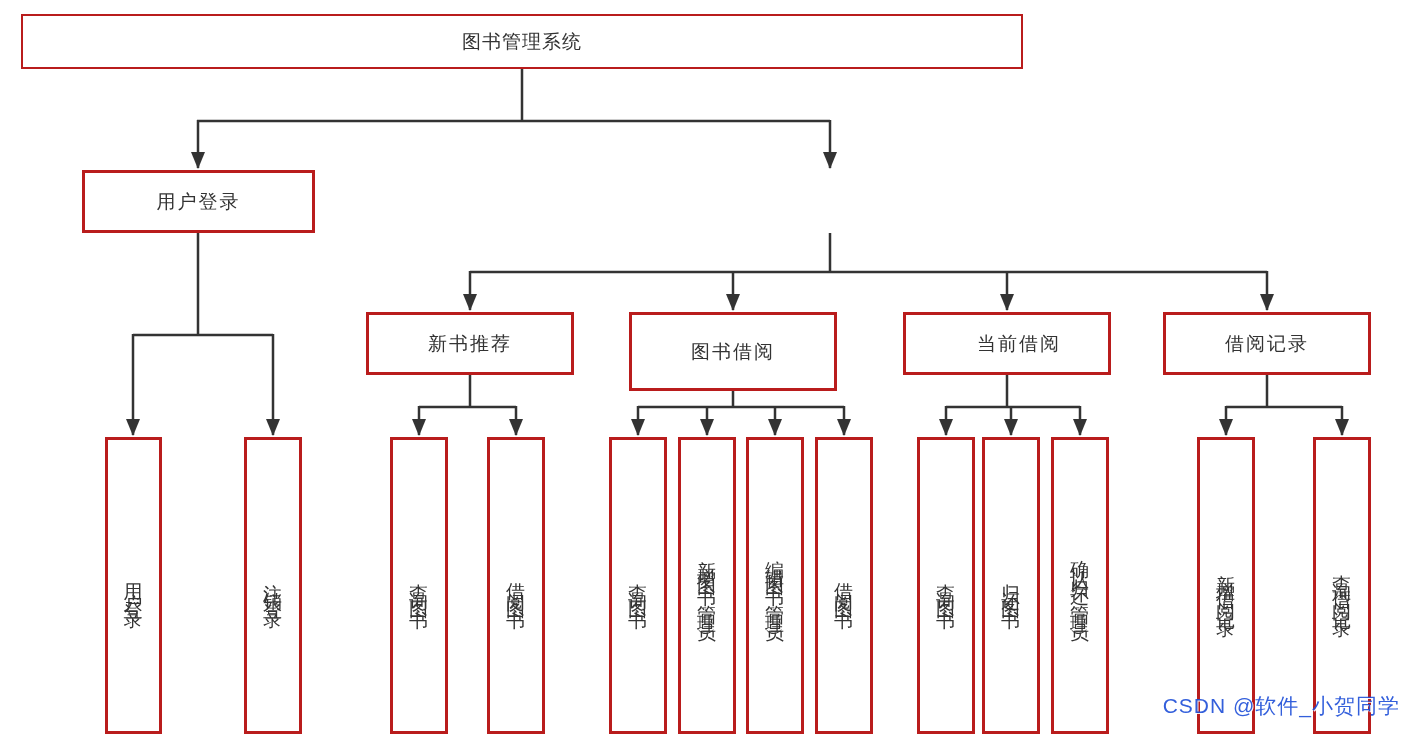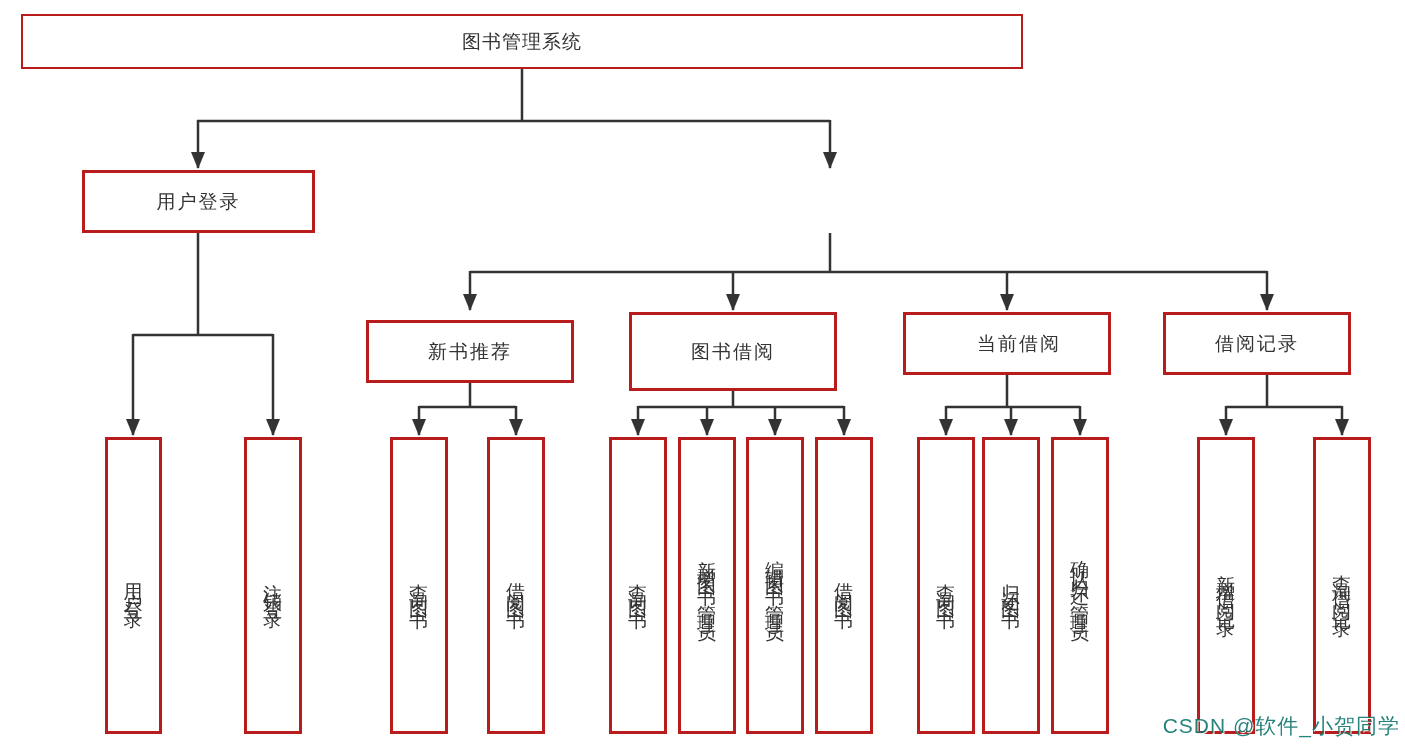--- a/index.html
+++ b/index.html
@@ -41,24 +41,24 @@
   .vnode {
     writing-mode: vertical-rl;
     text-orientation: mixed;
     letter-spacing: 9px;
     line-height: 1;
     font-size: 19px;
   }
   #watermark {
     position: absolute;
     right: 5px;
-    top: 712px;
+    top: 692px;
     z-index: 5;
     font-size: 21px;
-    color: #0f766e;
+    color: #1d4ed8;
     letter-spacing: 1px;
     text-shadow: 1px 1px 0 #ffffff;
     opacity: 0.9;
     white-space: nowrap;
   }
 </style>
 </head>
 <body>
 
 <div id="stage">
@@ -103,24 +103,24 @@
       <path d="M1267,375 V407 M1226,407 H1342"></path>
       <line x1="1226" y1="406" x2="1226" y2="435" marker-end="url(#ah)"></line>
       <line x1="1342" y1="406" x2="1342" y2="435" marker-end="url(#ah)"></line>
     </g>
   </svg>
 
   <div class="node root" style="left:21px; top:14px; width:1002px; height:55px;">图书管理系统</div>
 
   <div class="node" style="left:82px; top:170px; width:233px; height:63px;">用户登录</div>
 
-  <div class="node" style="left:366px; top:320px; width:208px; height:63px;">新书推荐</div>
+  <div class="node" style="left:366px; top:312px; width:208px; height:63px;">新书推荐</div>
   <div class="node" style="left:629px; top:312px; width:208px; height:79px;">图书借阅</div>
   <div class="node" style="left:903px; top:312px; width:208px; height:63px;padding-left:24px;">当前借阅</div>
-  <div class="node" style="left:1163px; top:312px; width:188px; height:63px;">借阅记录</div>
+  <div class="node" style="left:1163px; top:312px; width:208px; height:63px;">借阅记录</div>
 
   <div class="node vnode" style="left:105px; top:437px; width:57px; height:297px;">用户登录</div>
   <div class="node vnode" style="left:244px; top:437px; width:58px; height:297px;">注销登录</div>
 
   <div class="node vnode" style="left:390px; top:437px; width:58px; height:297px;">查询图书</div>
   <div class="node vnode" style="left:487px; top:437px; width:58px; height:297px;">借阅图书</div>
 
   <div class="node vnode" style="left:609px; top:437px; width:58px; height:297px;">查询图书</div>
   <div class="node vnode" style="left:678px; top:437px; width:58px; height:297px;">新增图书（管理员）</div>
   <div class="node vnode" style="left:746px; top:437px; width:58px; height:297px;">编辑图书（管理员）</div>

